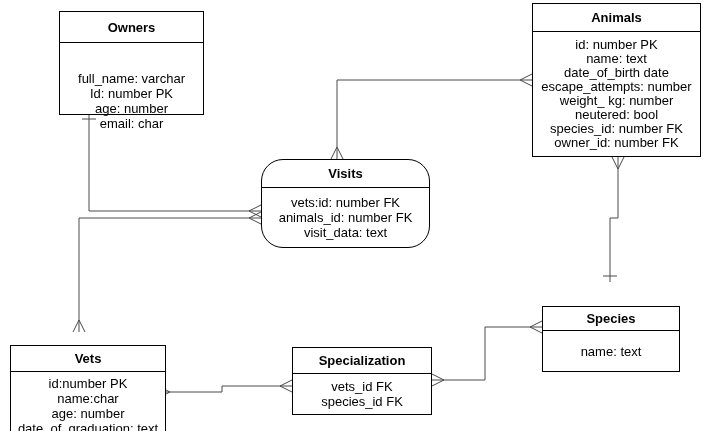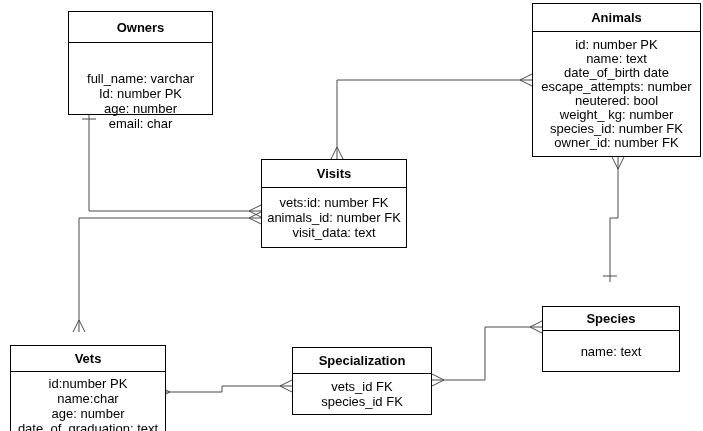--- a/index.html
+++ b/index.html
@@ -83,45 +83,45 @@
       <path d="M280,386 L292,380 M280,386 L292,392"></path>
     </g>
 
     <g>
       <polyline points="432,380 485,380 485,327 542,327"></polyline>
       <path d="M444,380 L432,374 M444,380 L432,386"></path>
       <path d="M530,327 L542,321 M530,327 L542,333"></path>
     </g>
   </svg>
 
-  <div class="entity" style="left:68px; top:11px; width:145px; height:104px;gap:28px;">
+  <div class="entity" style="left:59px; top:11px; width:145px; height:104px;gap:28px;">
     <div class="entity-title" style="height:30px;">Owners</div>
     <div class="entity-fields">
       <div class="field">full_name: varchar</div>
       <div class="field">Id: number PK</div>
       <div class="field">age: number</div>
       <div class="field">email: char</div>
     </div>
   </div>
 
   <div class="entity" style="left:532px; top:3px; width:169px; height:154px;justify-content:flex-end;">
     <div class="entity-title" style="height:27px;">Animals</div>
     <div class="entity-fields" style="line-height:14px;">
       <div class="field">id: number PK</div>
       <div class="field">name: text</div>
       <div class="field">date_of_birth date</div>
       <div class="field">escape_attempts: number</div>
+      <div class="field">weight_ kg: number</div>
       <div class="field">neutered: bool</div>
-      <div class="field">weight_ kg: number</div>
       <div class="field">species_id: number FK</div>
       <div class="field">owner_id: number FK</div>
     </div>
   </div>
 
-  <div class="entity" style="left:261px; top:159px; width:146px; height:89px;">
+  <div class="entity" style="left:261px; top:159px; width:169px; height:89px;border-radius:22px;">
     <div class="entity-title" style="height:27px;">Visits</div>
     <div class="entity-fields">
       <div class="field">vets:id: number FK</div>
       <div class="field">animals_id: number FK</div>
       <div class="field">visit_data: text</div>
     </div>
   </div>
 
   <div class="entity" style="left:542px; top:282px; width:138px; height:66px;margin-top:24px;">
     <div class="entity-title" style="height:23px;">Species</div>

